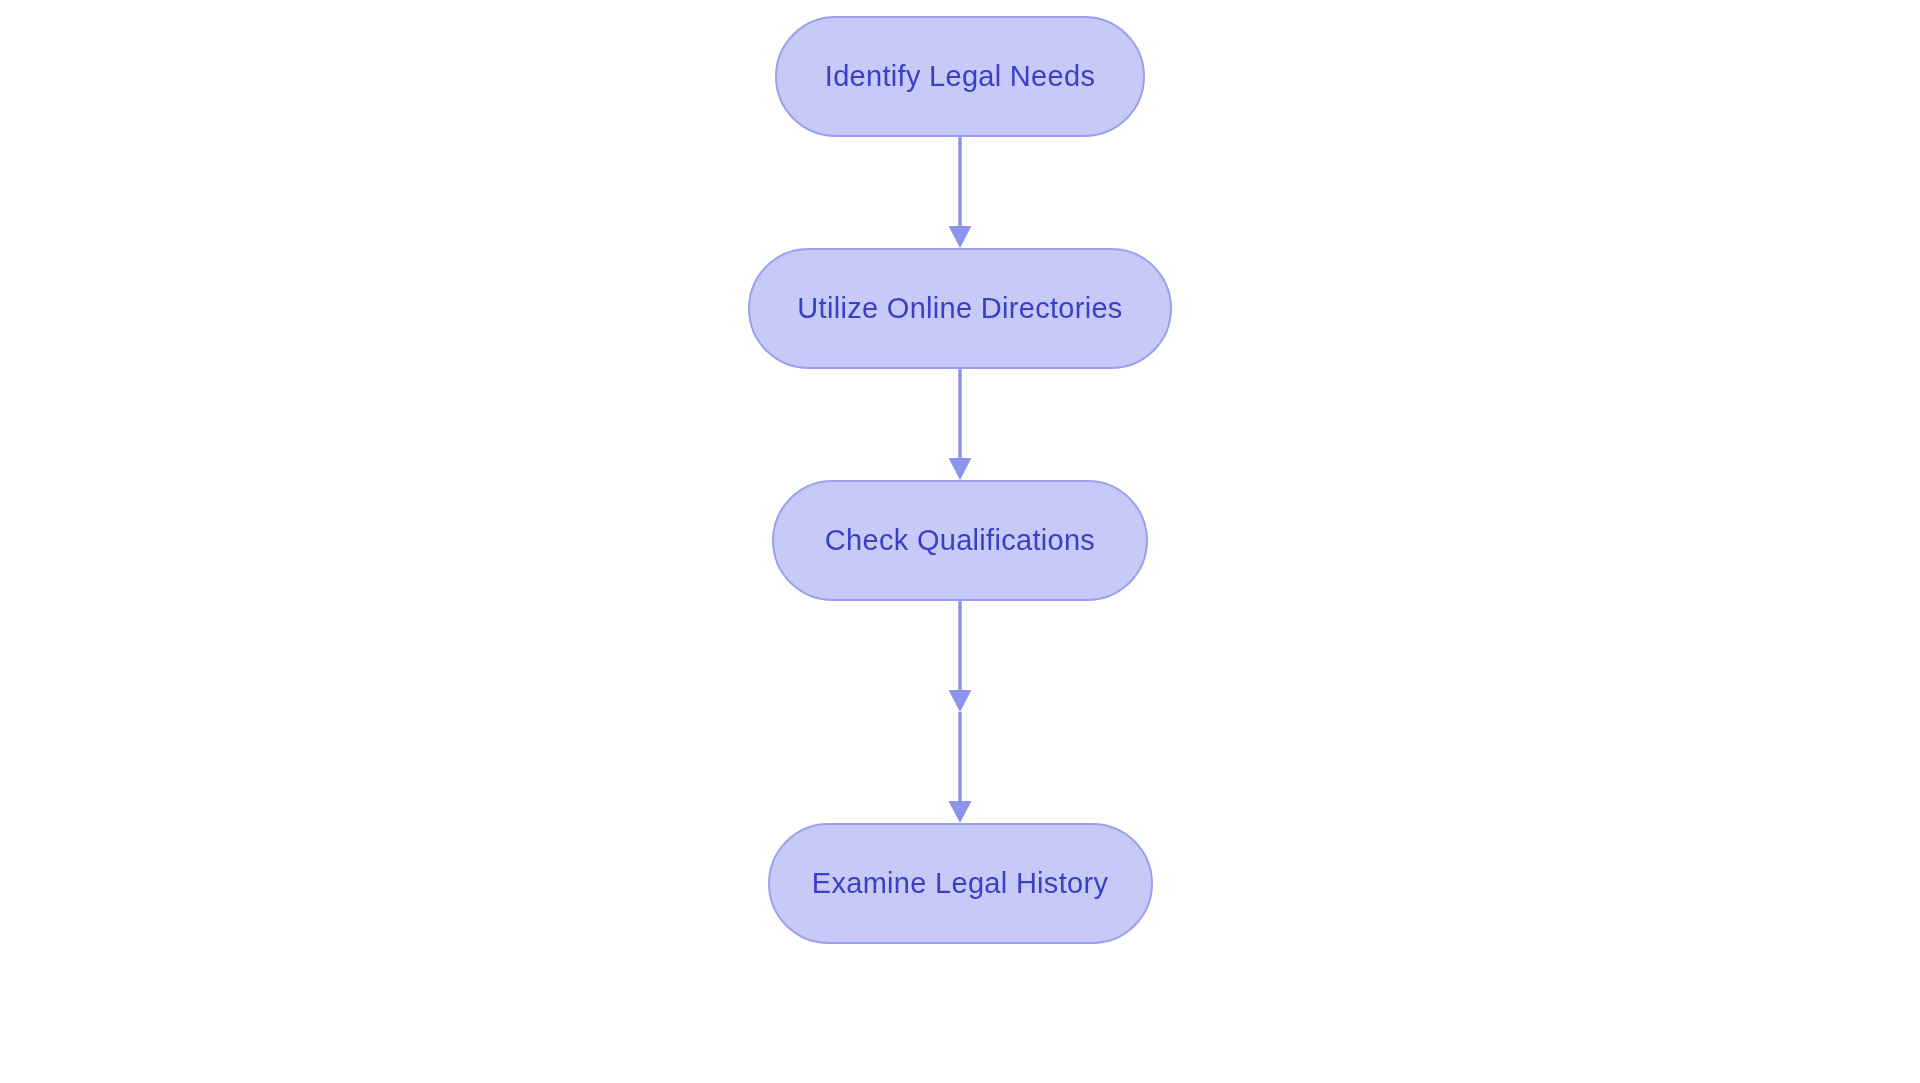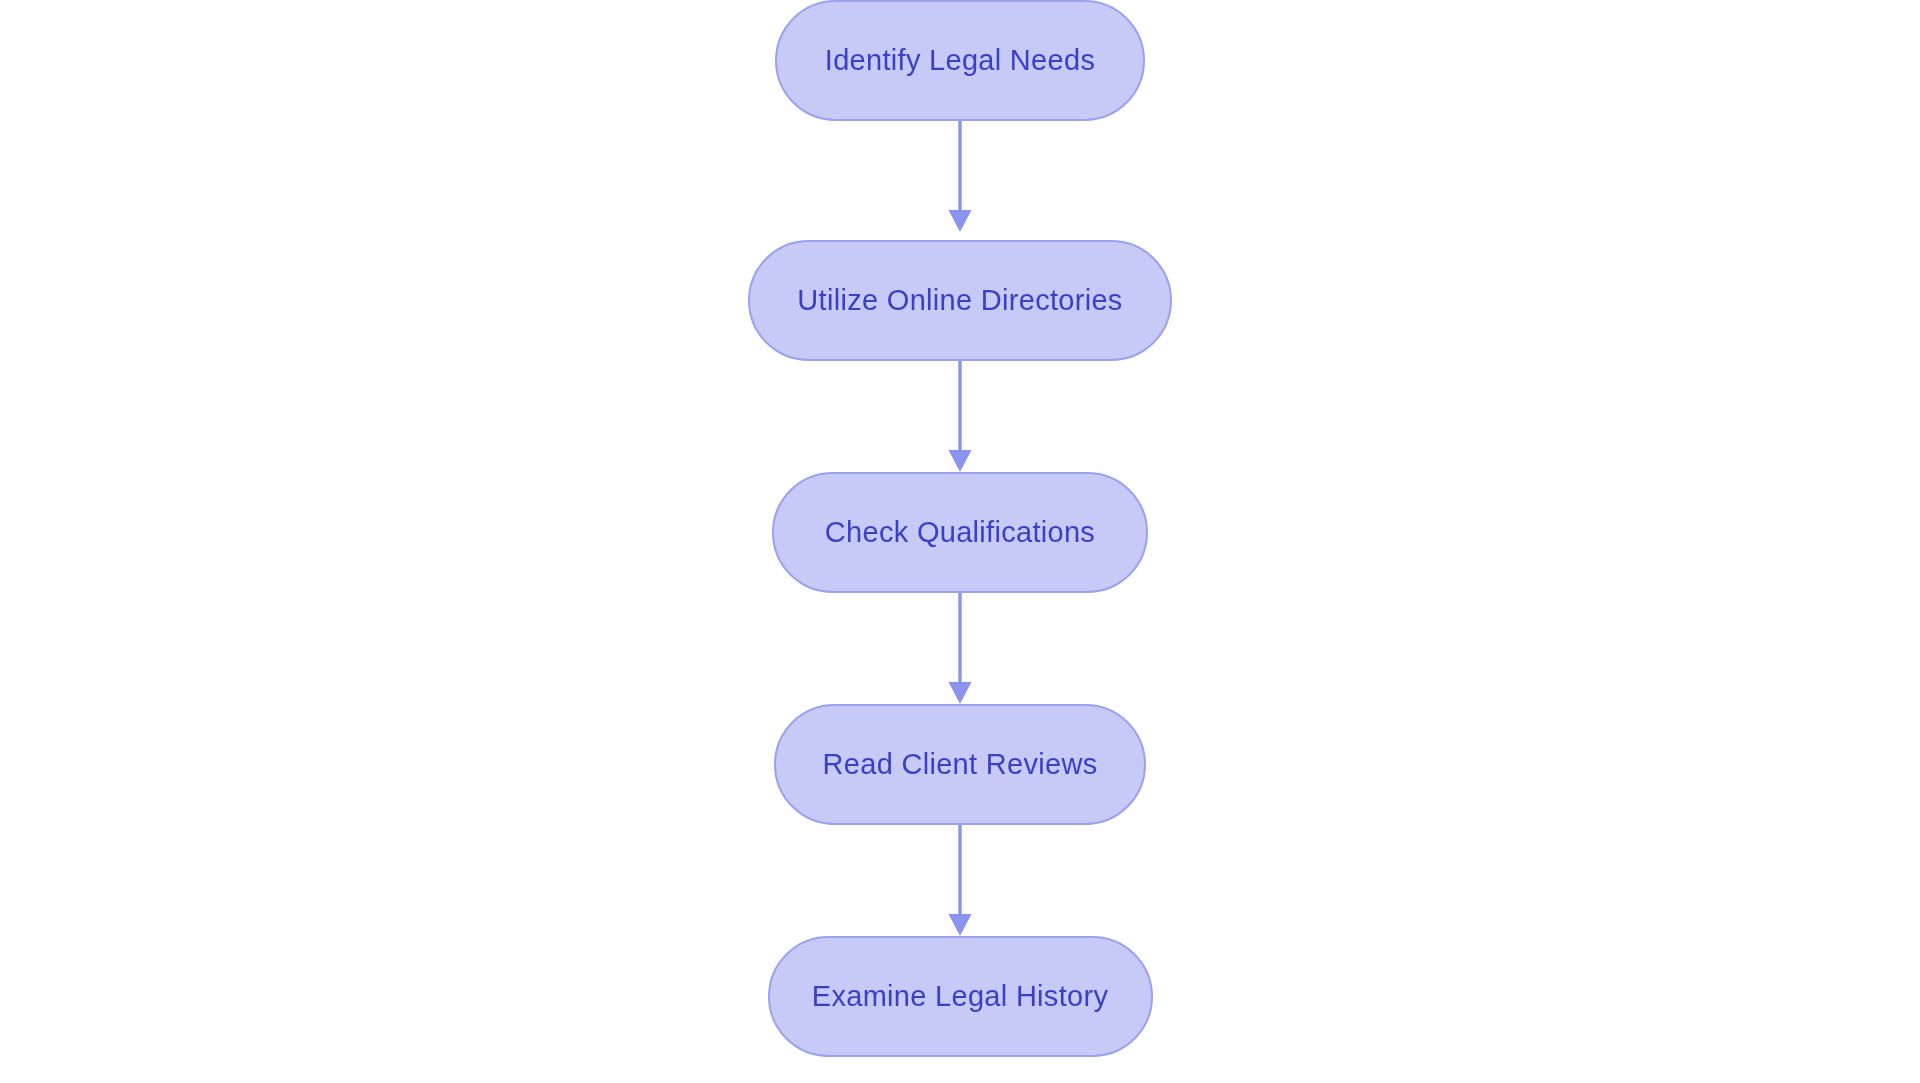--- a/index.html
+++ b/index.html
@@ -11,35 +11,36 @@
   }
   *{box-sizing:border-box;margin:0;padding:0;}
   html,body{width:1920px;height:1083px;overflow:hidden;}
   body{
     background:var(--background);
     font-family:"Liberation Sans", sans-serif;
   }
   .canvas{
     width:1920px;height:1083px;
     display:flex;flex-direction:column;align-items:center;
+    padding-top:16px;
   }
   .node{
     height:121px;
     display:flex;align-items:center;justify-content:center;
     background:var(--node-fill);
     border:2px solid var(--node-border);
     border-radius:61px;
     color:var(--node-text);
     font-size:29px;
     letter-spacing:0.3px;
     white-space:nowrap;
     padding:0 56px;
   }
   .n1{width:370px;}
-  .n2{width:424px;margin-top:8px;}
+  .n2{width:424px;}
   .n3{width:376px;align-items:center;}
   .n4{width:372px;}
   .n5{width:385px;}
   .arrow{
     width:26px;height:111px;
     flex:0 0 auto;
     display:block;
   }
   .arrow line{stroke:var(--arrow);stroke-width:3.4px;}
   .arrow polygon{fill:var(--arrow);}
@@ -69,23 +70,20 @@
 
   <div class="node n3">
     <span>Check Qualifications</span>
   </div>
 
   <svg class="arrow" viewBox="0 0 26 111" aria-hidden="true">
     <line x1="13" y1="0" x2="13" y2="91"></line>
     <polygon points="1.5,89 24.5,89 13,111"></polygon>
   </svg>
 
-  <div class="node n4">
-    <span>Read Client Reviews</span>
-  </div>
 
   <svg class="arrow" viewBox="0 0 26 111" aria-hidden="true">
     <line x1="13" y1="0" x2="13" y2="91"></line>
     <polygon points="1.5,89 24.5,89 13,111"></polygon>
   </svg>
 
   <div class="node n5">
     <span>Examine Legal History</span>
   </div>
 

